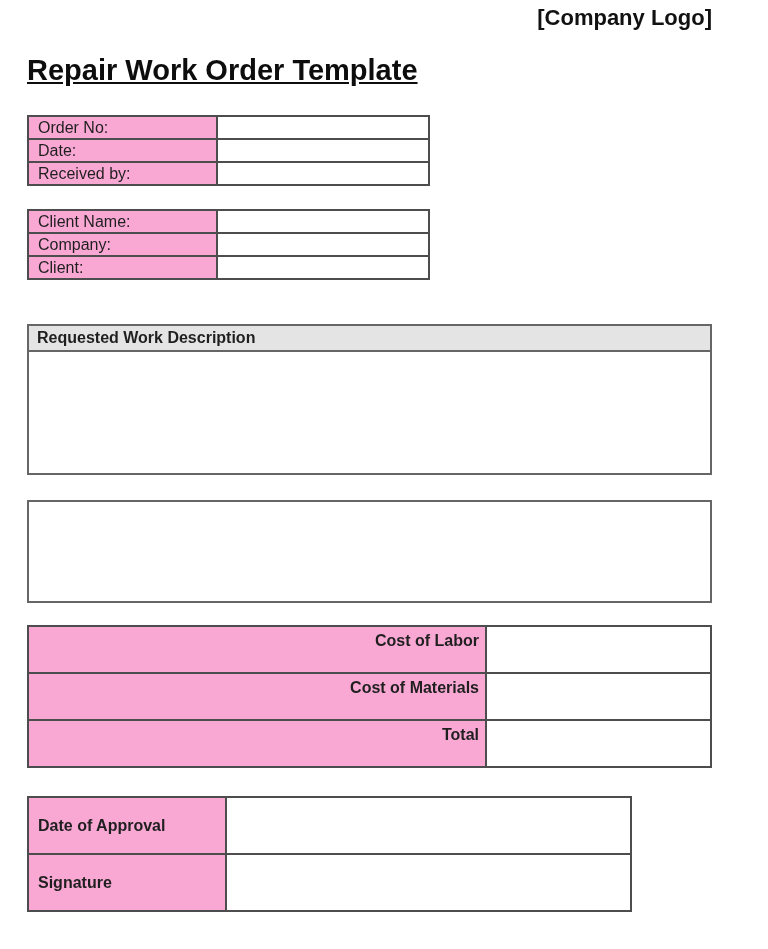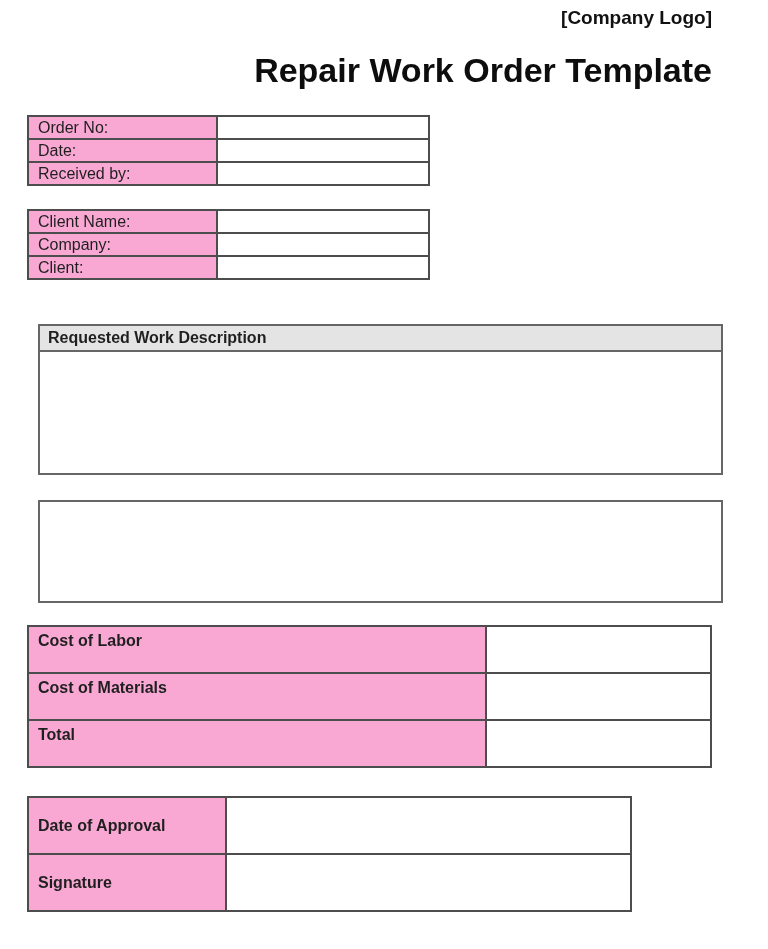--- a/index.html
+++ b/index.html
@@ -14,33 +14,34 @@
     font-family: "Liberation Sans", sans-serif;
     color: #1f1f1f;
   }
   .page {
     box-sizing: border-box;
     width: 768px;
     height: 949px;
     padding: 8px 56px 0 27px;
   }
   .logo {
-    font-size: 19px;
+    font-size: 22px;
     font-weight: 700;
     text-align: right;
     line-height: 20px;
     color: #111111;
   }
   .title {
-    font-size: 34px;
+    font-size: 29px;
     font-weight: 700;
-    text-align: right;
+    text-align: left;
     line-height: 32px;
     margin: 26px 0 0 0;
     color: #0d0d0d;
+    text-decoration: underline;
   }
   table {
     border-collapse: collapse;
     table-layout: fixed;
   }
   td {
     border: 2px solid #4d4d4d;
     font-size: 16px;
     padding: 0 6px 0 9px;
     overflow: hidden;
@@ -59,21 +60,20 @@
   }
   .info-table td { height: 21px; }
   .info-table .label-cell { width: 172px; }
   .info-table.client { margin-top: 23px; }
   
   .desc-box {
     box-sizing: border-box;
     width: 685px;
     border: 2px solid #666666;
     margin-top: 44px;
-    margin-left: 11px;
   }
   .desc-box .desc-header {
     background: #e4e4e4;
     border-bottom: 2px solid #666666;
     height: 24px;
     line-height: 24px;
     font-weight: 700;
     font-size: 16px;
     padding-left: 8px;
   }
@@ -87,21 +87,21 @@
   .cost-table {
     width: 685px;
     margin-top: 22px;
   }
   .cost-table td {
     height: 40px;
     vertical-align: top;
     padding-top: 5px;
     font-weight: 700;
   }
-  .cost-table .label-cell { width: 441px; }
+  .cost-table .label-cell { width: 441px; text-align: right; }
   .cost-table .value-cell { font-weight: 400; }
   
   .approval-table {
     width: 605px;
     margin-top: 28px;
   }
   .approval-table td {
     height: 55px;
     vertical-align: middle;
     font-weight: 700;

